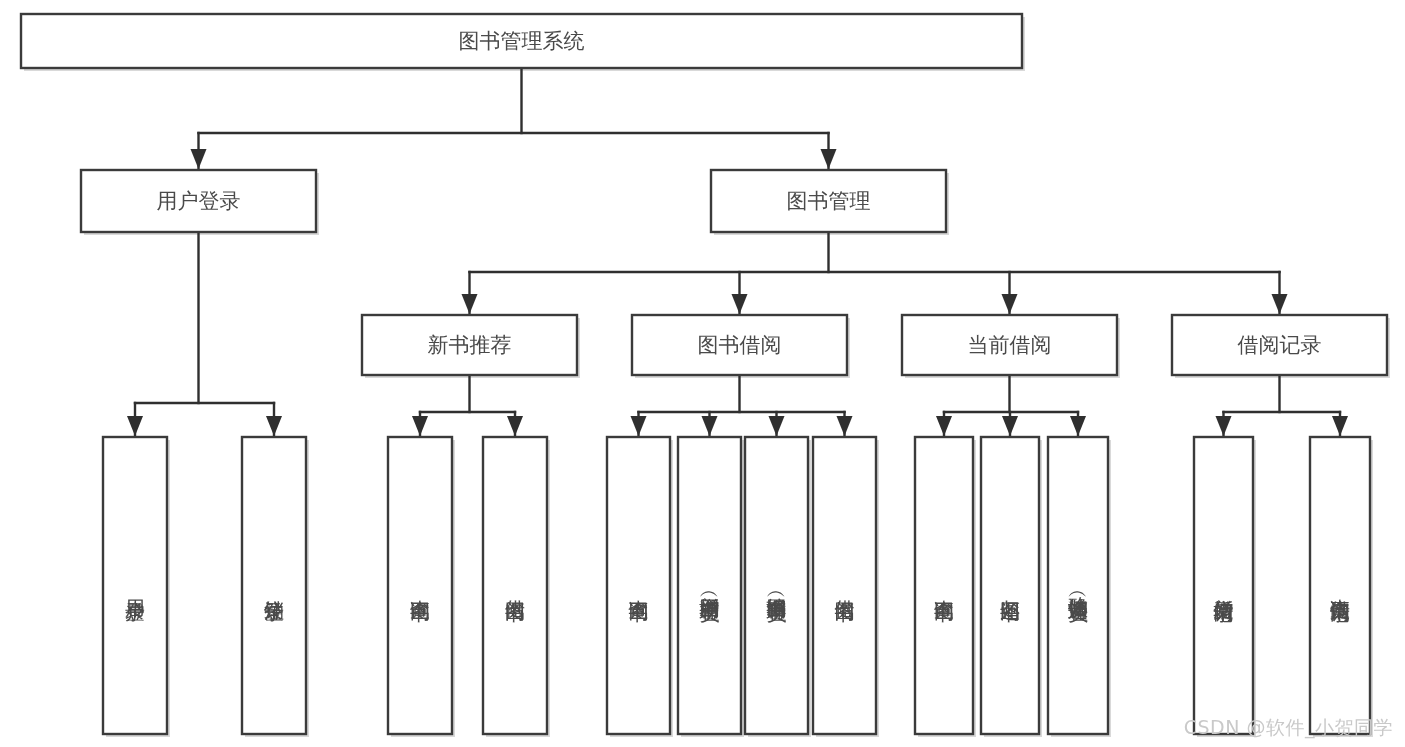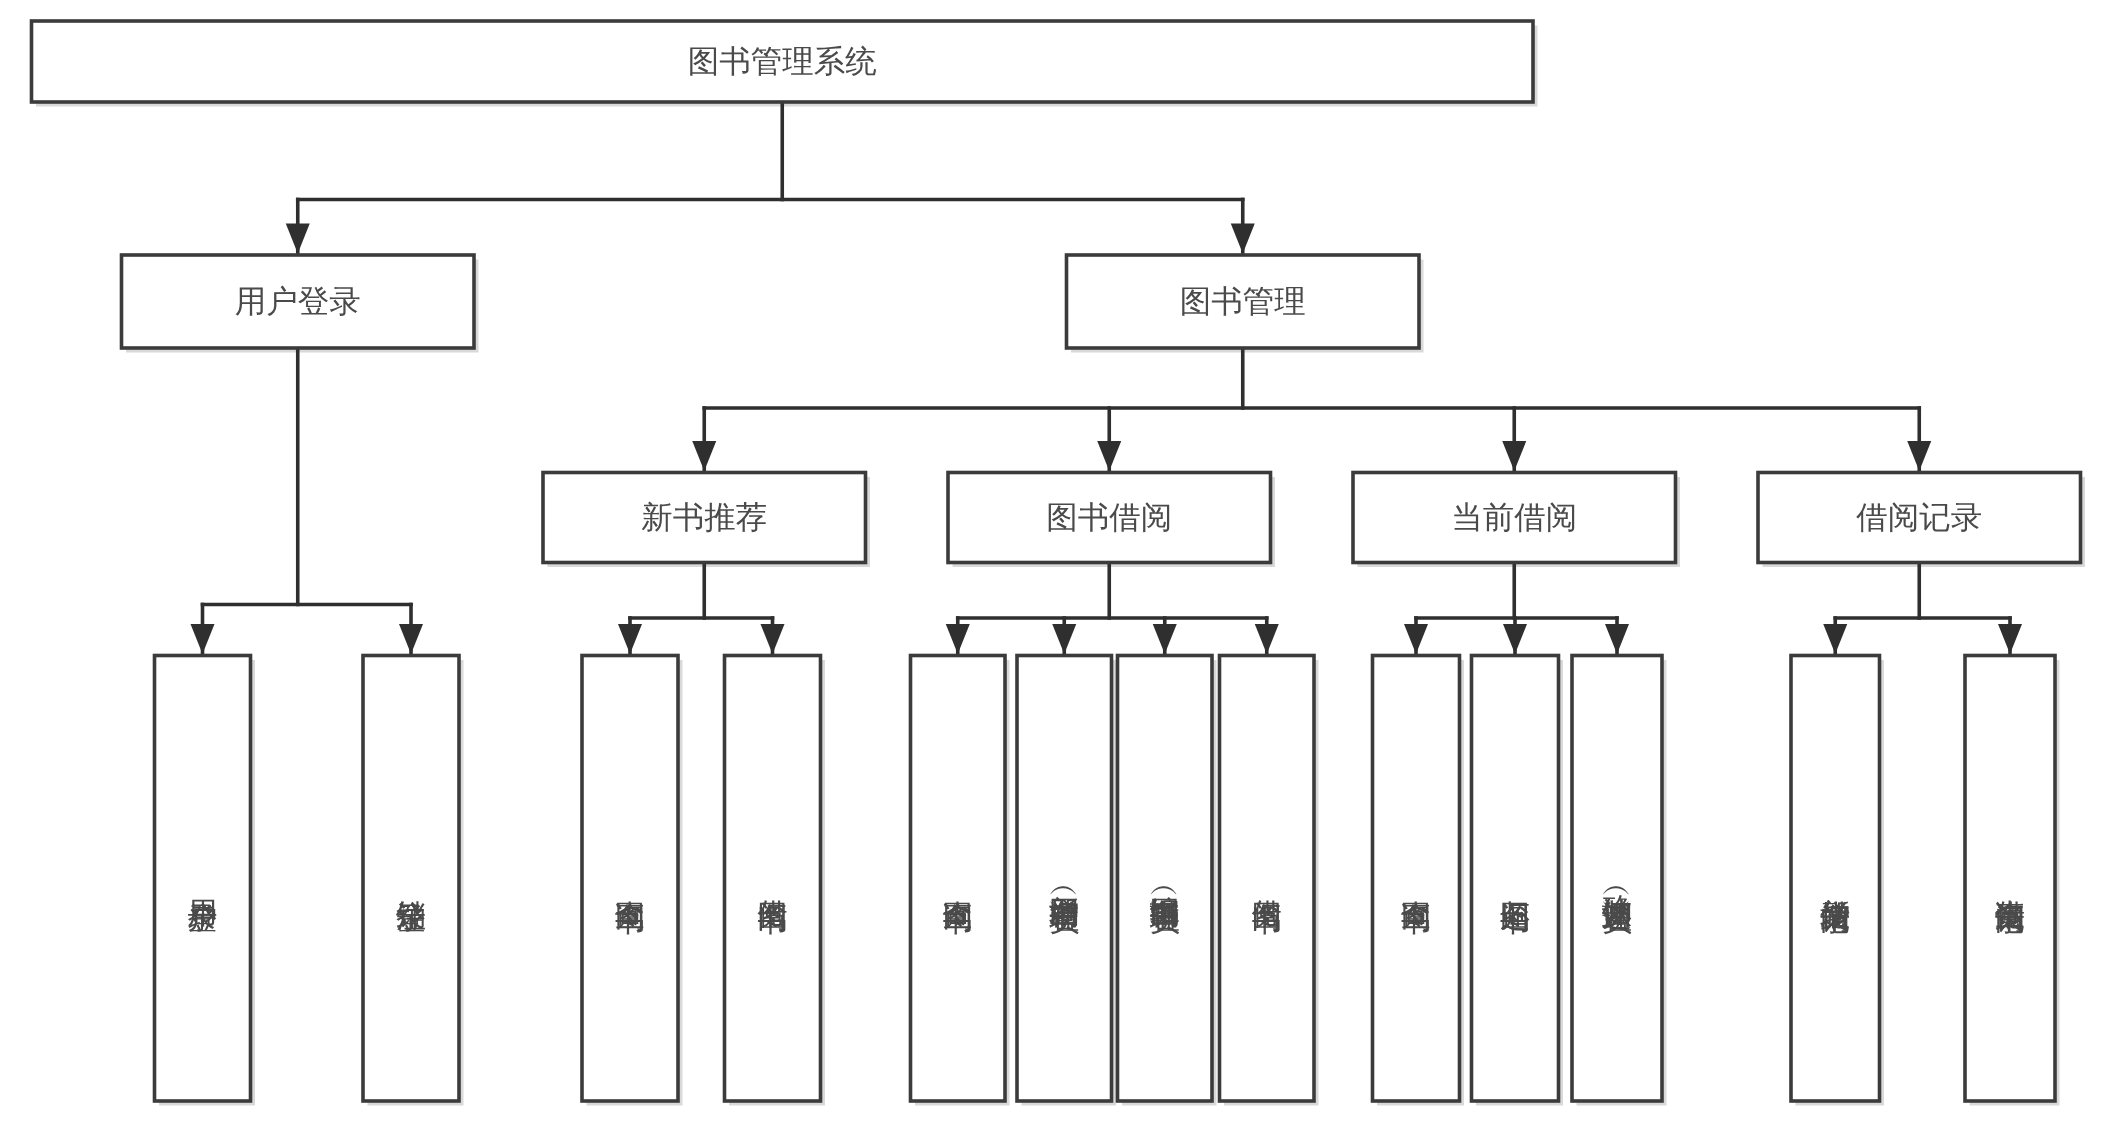--- a/index.html
+++ b/index.html
@@ -201,14 +201,15 @@
       <div class="leaf-label" style="left: 678px; width: 63px; top: 445px; height: 281px; display: flex; align-items: center; justify-content: center;">新增图书（管理员）</div>
       <div class="leaf-label" style="left: 745px; width: 63px; top: 445px; height: 281px; display: flex; align-items: center; justify-content: center;">编辑图书（管理员）</div>
       <div class="leaf-label" style="left: 813px; width: 63px; top: 445px; height: 281px; display: flex; align-items: center; justify-content: center;">借阅图书</div>
       <div class="leaf-label" style="left: 915px; width: 58px; top: 445px; height: 281px; display: flex; align-items: center; justify-content: center;">查询图书</div>
       <div class="leaf-label" style="left: 981px; width: 58px; top: 445px; height: 281px; display: flex; align-items: center; justify-content: center;">归还图书</div>
       <div class="leaf-label" style="left: 1048px; width: 60px; top: 445px; height: 281px; display: flex; align-items: center; justify-content: center;">确认归还（管理员）</div>
       <div class="leaf-label" style="left: 1194px; width: 59px; top: 445px; height: 281px; display: flex; align-items: center; justify-content: center;">新增借阅记录</div>
       <div class="leaf-label" style="left: 1310px; width: 60px; top: 445px; height: 281px; display: flex; align-items: center; justify-content: center;">查询借阅记录</div>
     </div>
 
+  <div class="watermark">CSDN @软件_小贺同学</div>
 
 </div>
 
 </body></html>

